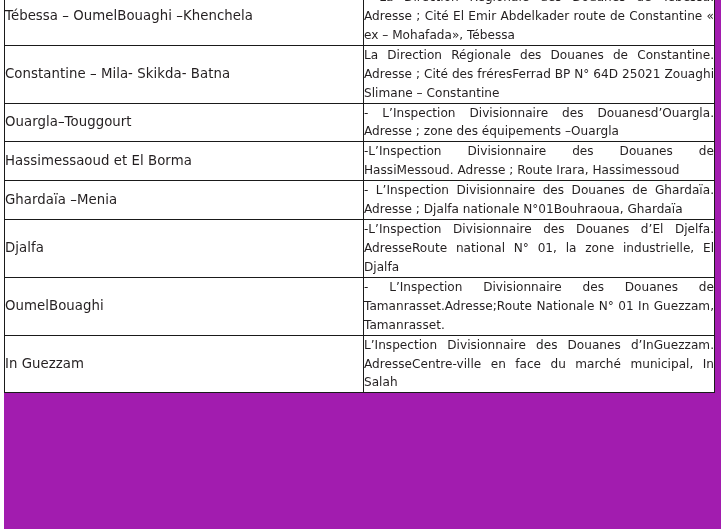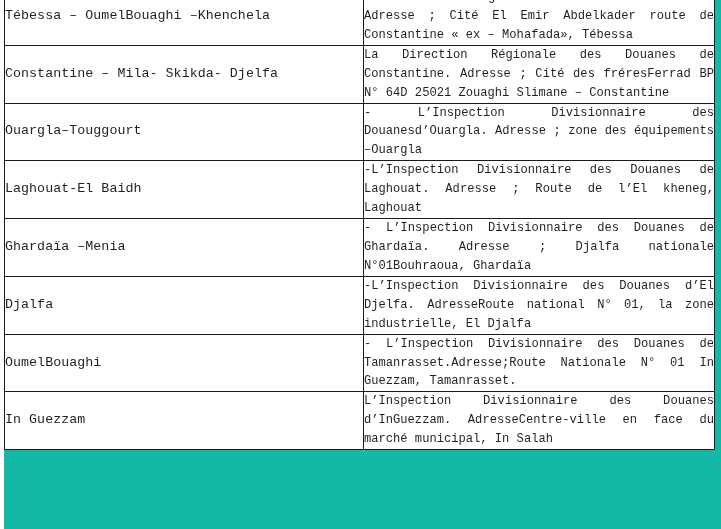--- a/index.html
+++ b/index.html
@@ -12,23 +12,22 @@
     height: 529px;
     overflow: hidden;
     font-family: "DejaVu Sans", sans-serif;
     color: #231f20;
   }
 
   #doc-page {
     position: relative;
     width: 721px;
     height: 529px;
-    background: #14b8a6;
+    background: #a21caf;
     overflow: hidden;
-    font-family: Liberation Mono, monospace;
   }
 
   
   #table-scroll {
     position: absolute;
     left: 4px;
     top: -13px;
     width: 710px;
   }
 
@@ -109,42 +108,42 @@
       <tbody>
 
         <tr>
           <td class="region-cell">Tébessa – OumelBouaghi –Khenchela</td>
           <td class="address-cell">
             <span class="addr-text">- La Direction Régionale des Douanes de Tébessa. Adresse ; Cité El Emir Abdelkader route de Constantine « ex – Mohafada», Tébessa</span>
           </td>
         </tr>
 
         <tr>
-          <td class="region-cell">Constantine – Mila- Skikda- Djelfa</td>
+          <td class="region-cell">Constantine – Mila- Skikda- Batna</td>
           <td class="address-cell">
             <span class="addr-text">La Direction Régionale des Douanes de Constantine. Adresse ; Cité des fréresFerrad BP N° 64D 25021 Zouaghi Slimane – Constantine</span>
           </td>
         </tr>
 
 
         <tr>
           <td class="region-cell">Ouargla–Touggourt</td>
           <td class="address-cell vmid">
             <span class="addr-text">- L’Inspection Divisionnaire des Douanesd’Ouargla. Adresse ; zone des équipements –Ouargla</span>
           </td>
         </tr>
 
+        <tr>
+          <td class="region-cell">Hassimessaoud et El Borma</td>
+          <td class="address-cell vmid">
+            <span class="addr-text">-L’Inspection Divisionnaire des Douanes de HassiMessoud. Adresse ; Route Irara, Hassimessoud</span>
+          </td>
+        </tr>
 
 
-        <tr>
-          <td class="region-cell">Laghouat-El Baidh</td>
-          <td class="address-cell vmid">
-            <span class="addr-text">-L’Inspection Divisionnaire des Douanes de Laghouat. Adresse ; Route de l’El kheneg, Laghouat</span>
-          </td>
-        </tr>
 
         <tr>
           <td class="region-cell">Ghardaïa –Menia</td>
           <td class="address-cell vmid">
             <span class="addr-text">- L’Inspection Divisionnaire des Douanes de Ghardaïa. Adresse ; Djalfa nationale N°01Bouhraoua, Ghardaïa</span>
           </td>
         </tr>
 
         <tr>
           <td class="region-cell">Djalfa</td>

